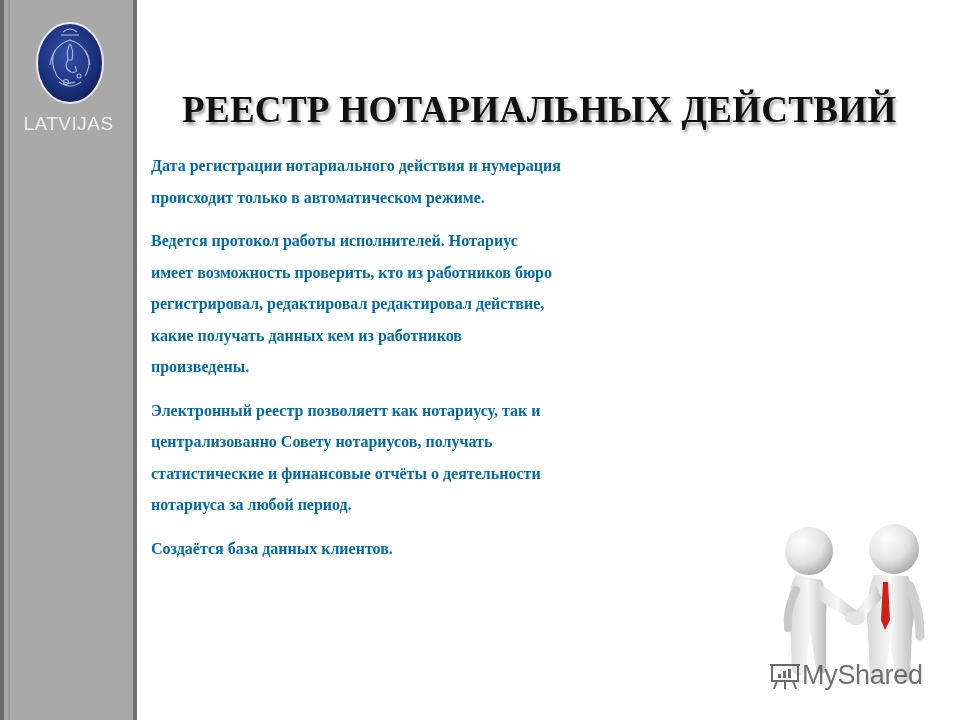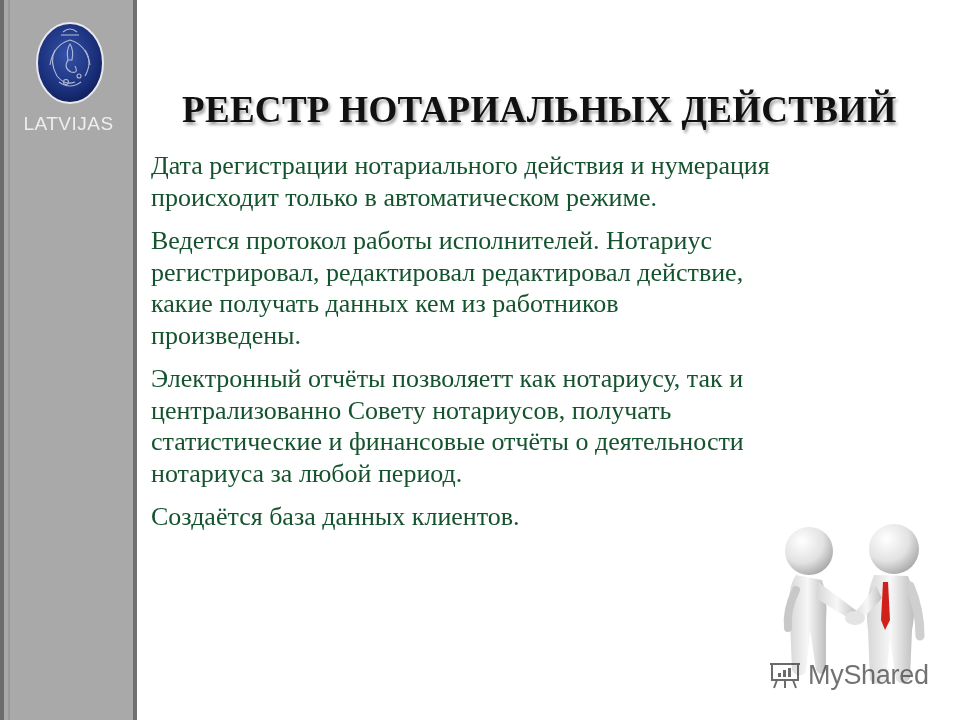--- a/index.html
+++ b/index.html
@@ -31,31 +31,31 @@
 
     .title {
       position: absolute; left: 182px; top: 88px;
       font-size: 37px; font-weight: bold; color: #111;
       letter-spacing: 0.3px;
       text-shadow: 2px 3px 3px rgba(0,0,0,0.35);
       white-space: nowrap;
     }
     .content {
       position: absolute; left: 151px; top: 150px; width: 690px;
-      font-size: 26px; line-height: 31.5px; color: #14532d; font-weight: normal;
+      font-size: 16px; line-height: 31.5px; color: #0369a1; font-weight: bold;
     }
     .content p { margin: 0 0 12px 0; }
     .content .line { display: block; white-space: nowrap; }
 
     .illustration {
       position: absolute; left: 760px; top: 520px; width: 190px; height: 180px;
     }
     .watermark {
       position: absolute; left: 768px; top: 660px;
-      display: flex; gap: 6px;
+      display: flex; align-items: center; gap: 0;
       opacity: 0.75;
     }
     .watermark-text {
       font-family: "Liberation Sans", "DejaVu Sans", sans-serif;
       font-size: 27px; color: #444; letter-spacing: -0.3px;
     }
   </style>
 </head>
 <body>
 
@@ -88,26 +88,27 @@
 
 <div class="title">РЕЕСТР НОТАРИАЛЬНЫХ ДЕЙСТВИЙ</div>
 
 <div class="content">
   <p>
     <span class="line">Дата регистрации нотариального действия и нумерация</span>
     <span class="line">происходит только в автоматическом режиме.</span>
   </p>
   <p>
     <span class="line">Ведется протокол работы исполнителей. Нотариус</span>
+    <span class="line">имеет возможность проверить, кто из работников бюро</span>
     <span class="line">регистрировал, редактировал редактировал действие,</span>
     <span class="line">какие получать данных кем из работников</span>
     <span class="line">произведены.</span>
   </p>
   <p>
-    <span class="line">Электронный отчёты позволяетт как нотариусу, так и</span>
+    <span class="line">Электронный реестр позволяетт как нотариусу, так и</span>
     <span class="line">централизованно Совету нотариусов, получать</span>
     <span class="line">статистические и финансовые отчёты о деятельности</span>
     <span class="line">нотариуса за любой период.</span>
   </p>
   <p>
     <span class="line">Создаётся база данных клиентов.</span>
   </p>
 </div>
 
 <svg class="illustration" viewBox="0 0 190 180">

